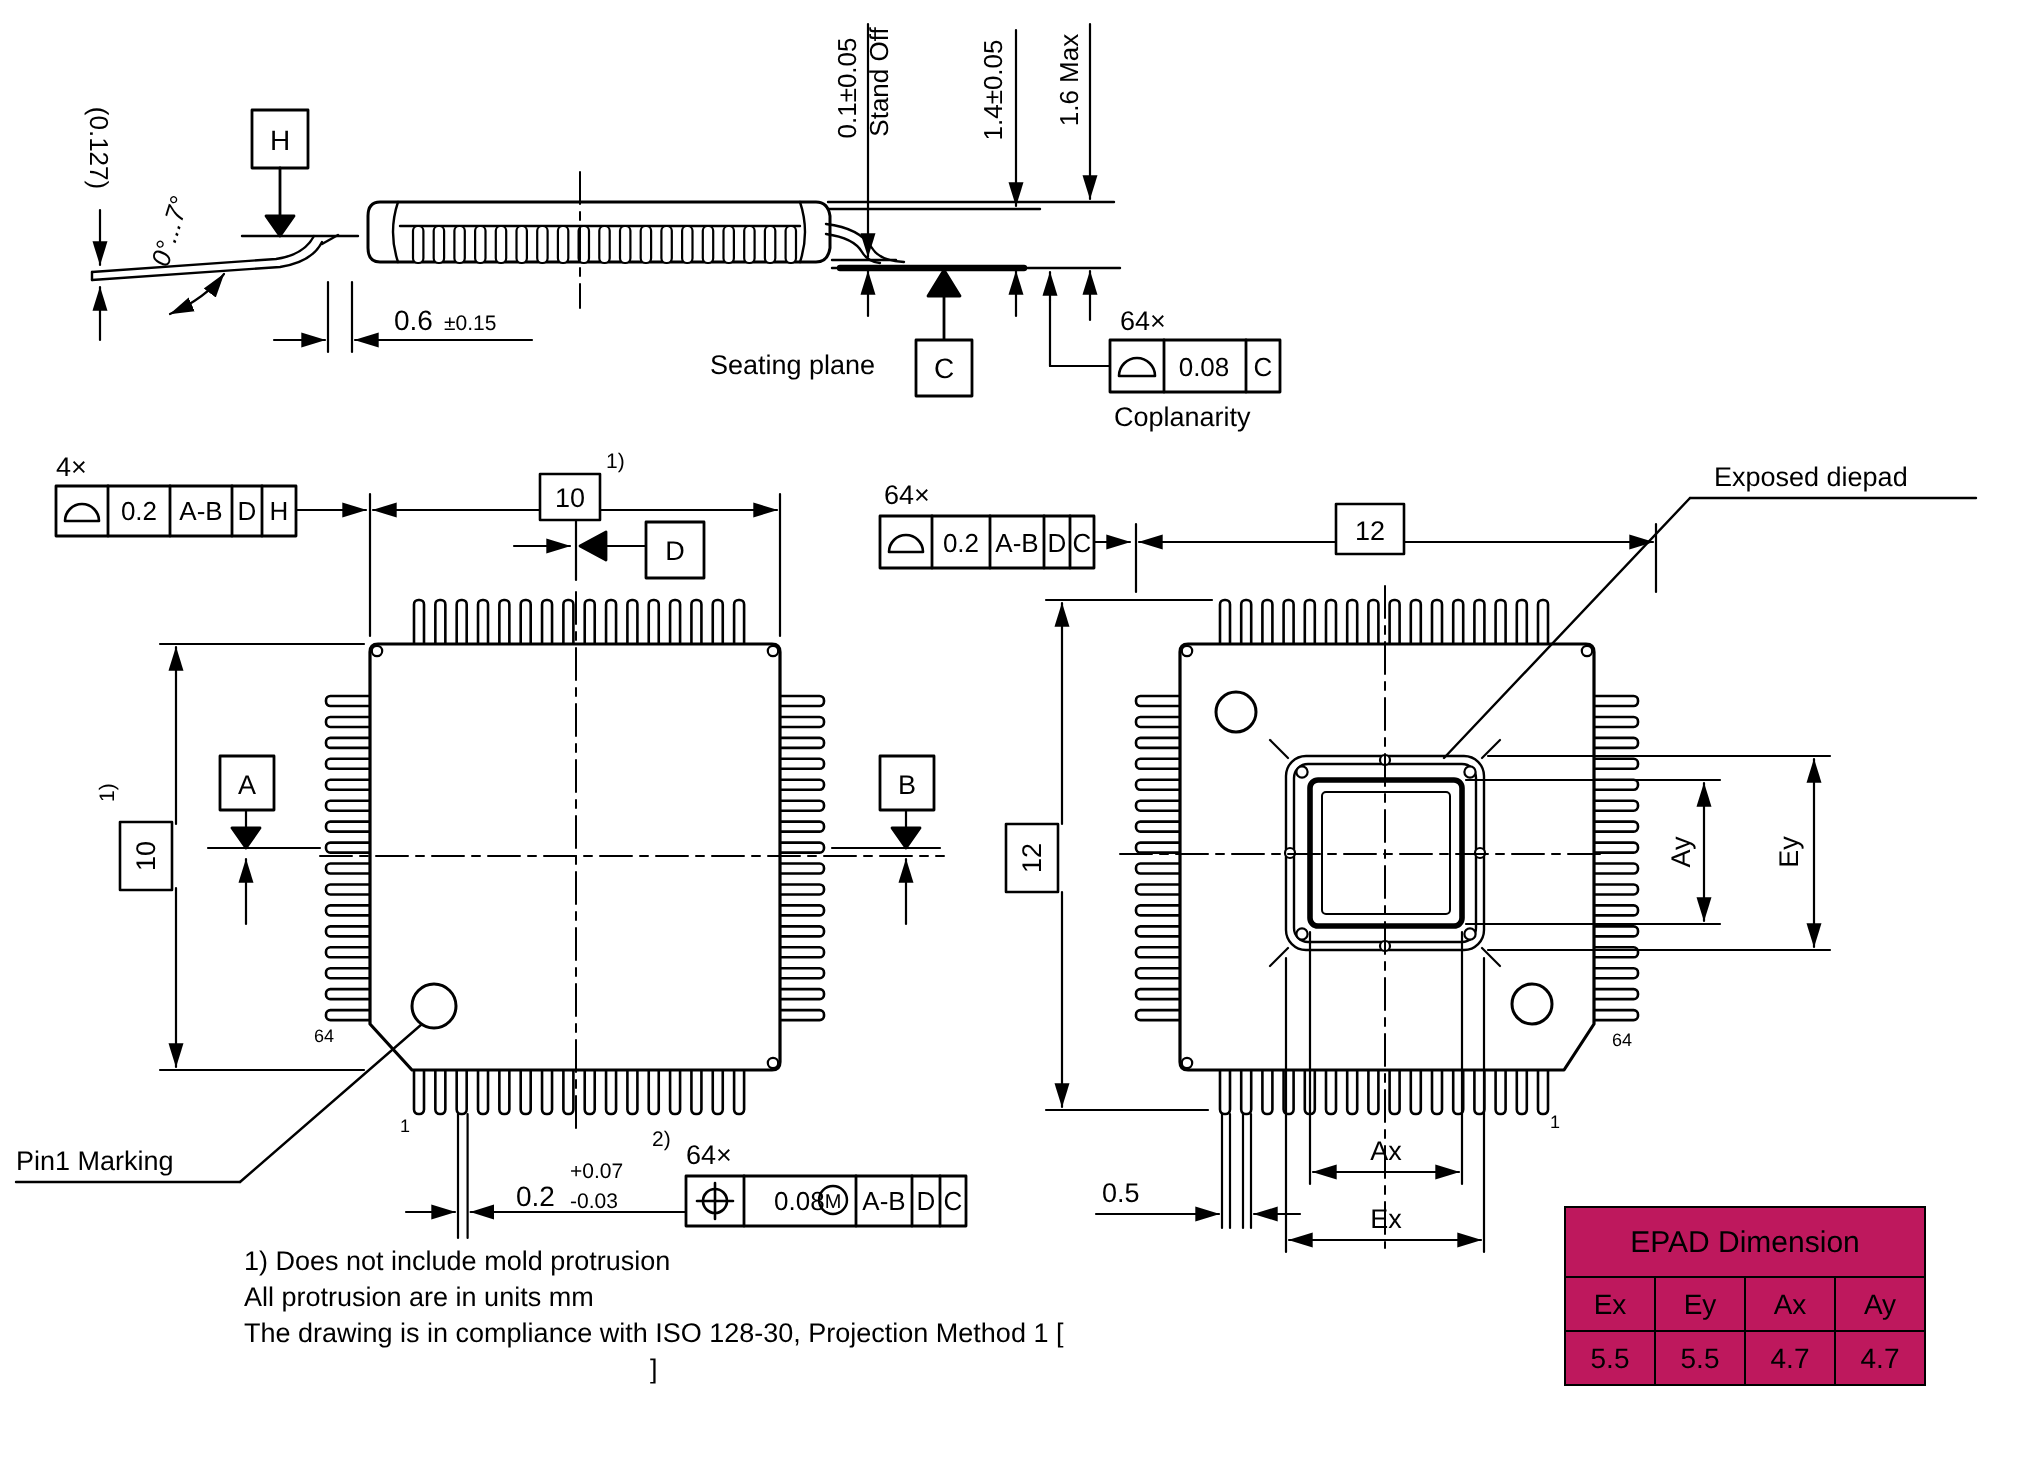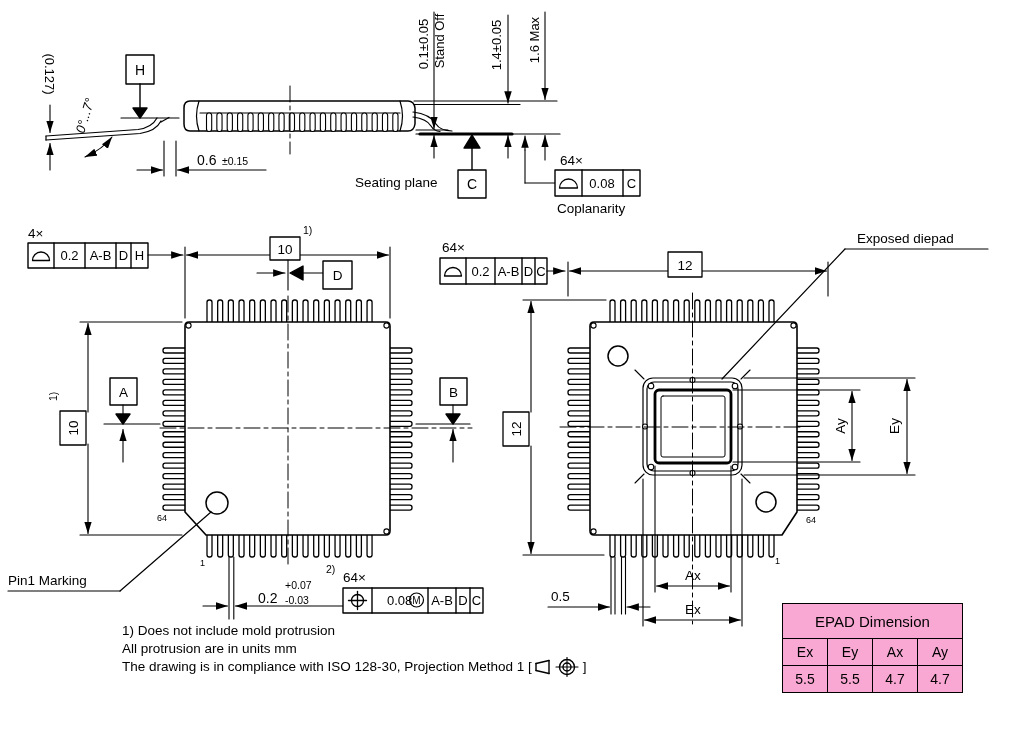--- a/index.html
+++ b/index.html
@@ -6,27 +6,27 @@
   .stage{position:relative;width:1015px;height:736px;background:#ffffff;overflow:hidden;
          font-family:"Liberation Sans",sans-serif;color:#000;}
   svg text{font-family:"Liberation Sans",sans-serif;fill:#000;}
   .t9{font-size:9px;}
   .t10{font-size:10.5px;}
   .t13{font-size:13px;}
   .t135{font-size:13.5px;}
   .t14{font-size:14px;}
   .it{font-style:italic;}
   .epad-table{position:absolute;left:782px;top:603px;border-collapse:collapse;
-              font-size:14px;text-align:center;background:#f9a8d4;}
+              font-size:14px;text-align:center;background:#be185d;}
   .epad-table td,.epad-table th{border:1.6px solid #000;font-weight:normal;padding:0;}
   .epad-table .title-cell{width:176px;height:34px;font-size:15px;}
   .epad-table td{width:44px;height:26px;}
   .notes{position:absolute;left:122px;top:622px;font-size:13.5px;line-height:18px;white-space:nowrap;}
   .note-line{height:18px;}
-  .note-line-flex{display:flex;align-items:center;height:18px;}
+  .note-line-flex{display:flex;align-items:center;height:18px;flex-direction:column;}
   .proj-symbol{margin:0 1px 0 2px;}
 </style>
 </head>
 <body>
 
 <div class="stage">
 
 <svg width="1015" height="736" viewBox="0 0 1015 736" stroke-linecap="round" stroke-linejoin="round">
   <defs>
     <marker id="arw" viewBox="0 0 10 7" refX="9.8" refY="3.5" markerWidth="11" markerHeight="7.7" orient="auto-start-reverse">

